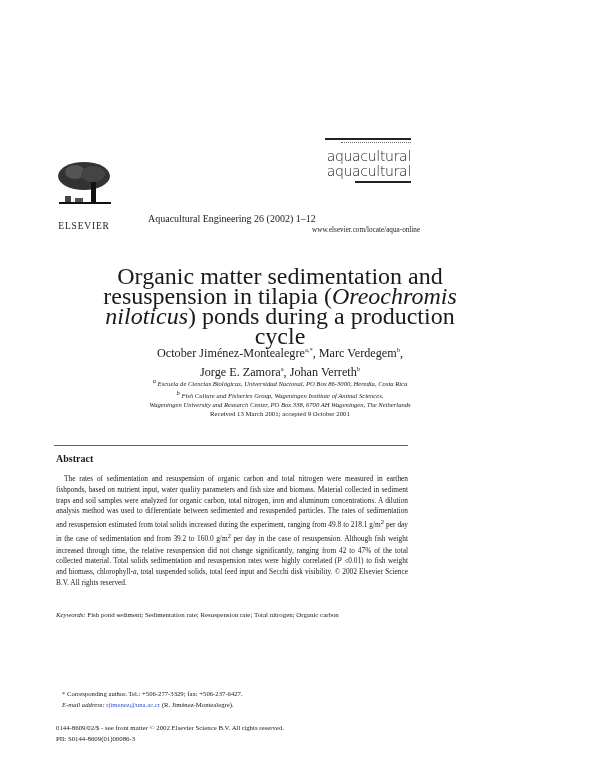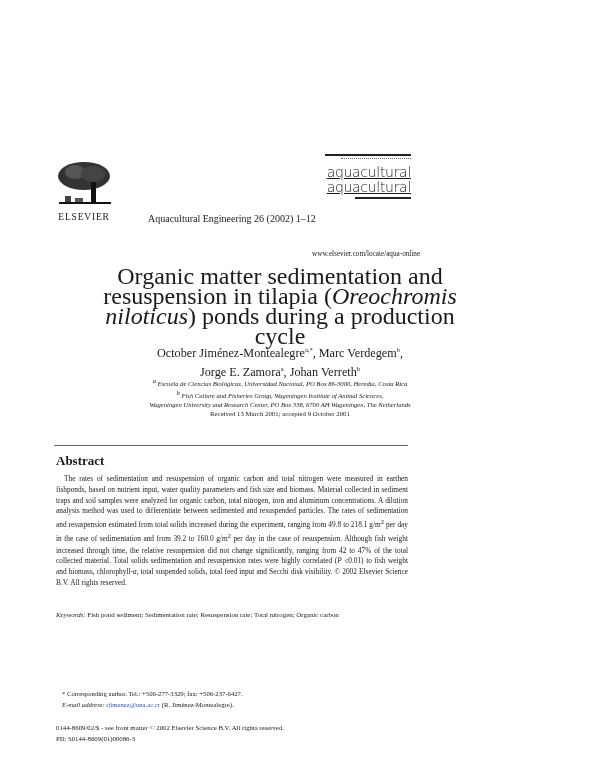--- a/index.html
+++ b/index.html
@@ -3,44 +3,44 @@
 <meta charset="utf-8">
 <style>
   html, body { margin:0; padding:0; background:#ffffff; }
   body { width:600px; height:776px; position:relative; overflow:hidden;
          font-family:"Liberation Serif","DejaVu Serif",serif; color:#1a1a1a; }
   .abs { position:absolute; }
 
   
   .logo { left:55px; top:160px; width:60px; height:62px; }
   .logo-tree { width:58px; height:48px; }
-  .logo-text { font-size:9.5px; letter-spacing:0.8px; margin-top:0; text-align:center; width:58px; }
+  .logo-text { font-size:9.5px; letter-spacing:0.8px; margin-top:9px; text-align:center; width:58px; }
 
   .journal-ref { left:148px; top:213px; font-size:10px; }
-  .journal-url { left:312px; top:226px; font-size:7.2px;margin-top:24px; }
+  .journal-url { left:312px; top:226px; font-size:7.2px; }
 
   
-  .badge { left:325px; top:154px; width:86px;text-decoration:underline; }
+  .badge { left:325px; top:138px; width:86px; }
   .badge .rule-top { height:2px; background:#222; margin-bottom:2px; }
   .badge .dots { height:1px; border-top:1px dotted #666; margin-left:16px; margin-bottom:5px; }
   .badge .name { font-family:"DejaVu Sans","Liberation Sans",sans-serif; font-size:14px; line-height:14.5px;
                  text-align:right; font-weight:300; letter-spacing:-0.3px; }
   .badge .rule-bot { height:2px; background:#222; margin-top:3px; margin-left:30px; }
 
   
   .title { left:80px; top:266px; width:400px; text-align:center; font-size:24px; line-height:20px; }
 
   .authors { left:80px; top:342px; width:400px; text-align:center; font-size:12.2px; line-height:16px; }
   sup { font-size:6.5px; }
 
   .affil { left:40px; top:376px; width:480px; text-align:center; font-size:6.6px; font-style:italic; line-height:9px; }
   .received { left:60px; top:410px; width:440px; text-align:center; font-size:6.8px; }
 
   .divider { left:54px; top:445px; width:354px; height:1px; background:#666; }
-  .abstract-heading { left:56px; top:453px; font-size:13px; font-weight:bold; }
+  .abstract-heading { left:56px; top:453px; font-size:10px; font-weight:bold; }
 
   .abstract { left:56px; top:474px; width:352px; font-size:7.35px; line-height:10.8px; text-align:justify; text-indent:8px; }
   .keywords { left:56px; top:611px; width:360px; font-size:6.9px; }
   .keywords i { font-style:italic; }
 
   .footnote { left:62px; top:689px; width:360px; font-size:6.7px; line-height:10.5px; }
   .email-link { color:#3355cc; }
   .front-matter { left:56px; top:723px; width:380px; font-size:6.8px; line-height:10.5px; }
 </style>
 </head>

